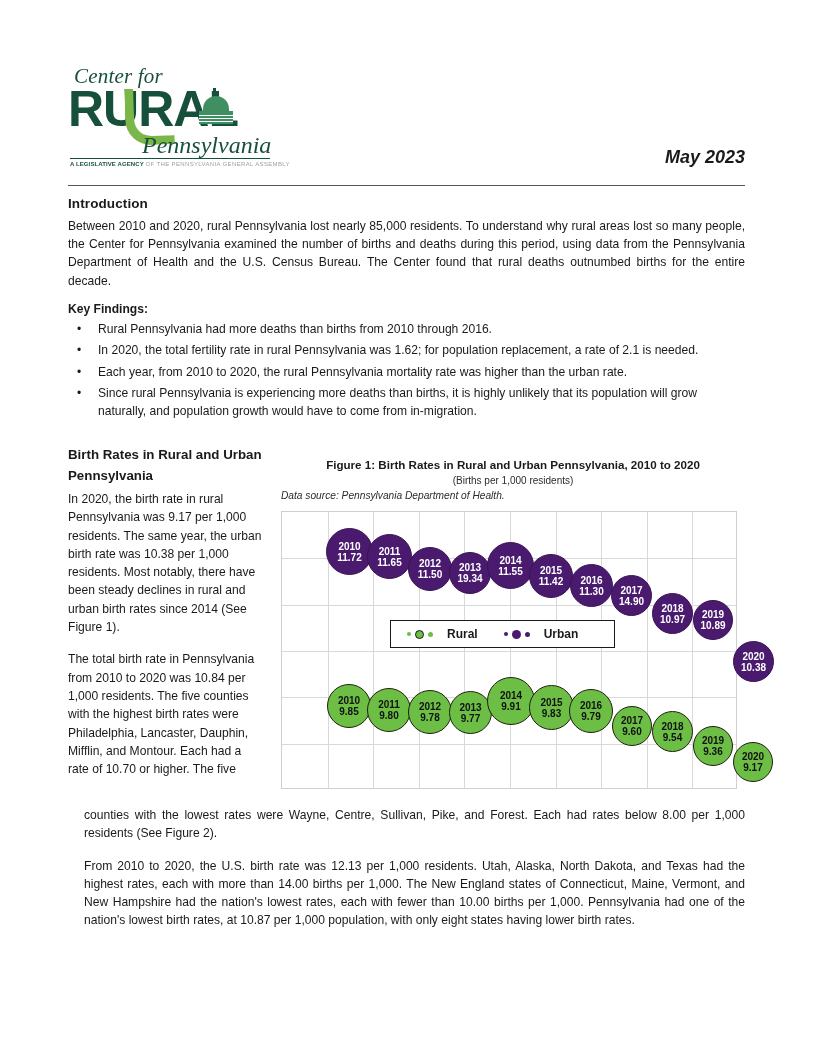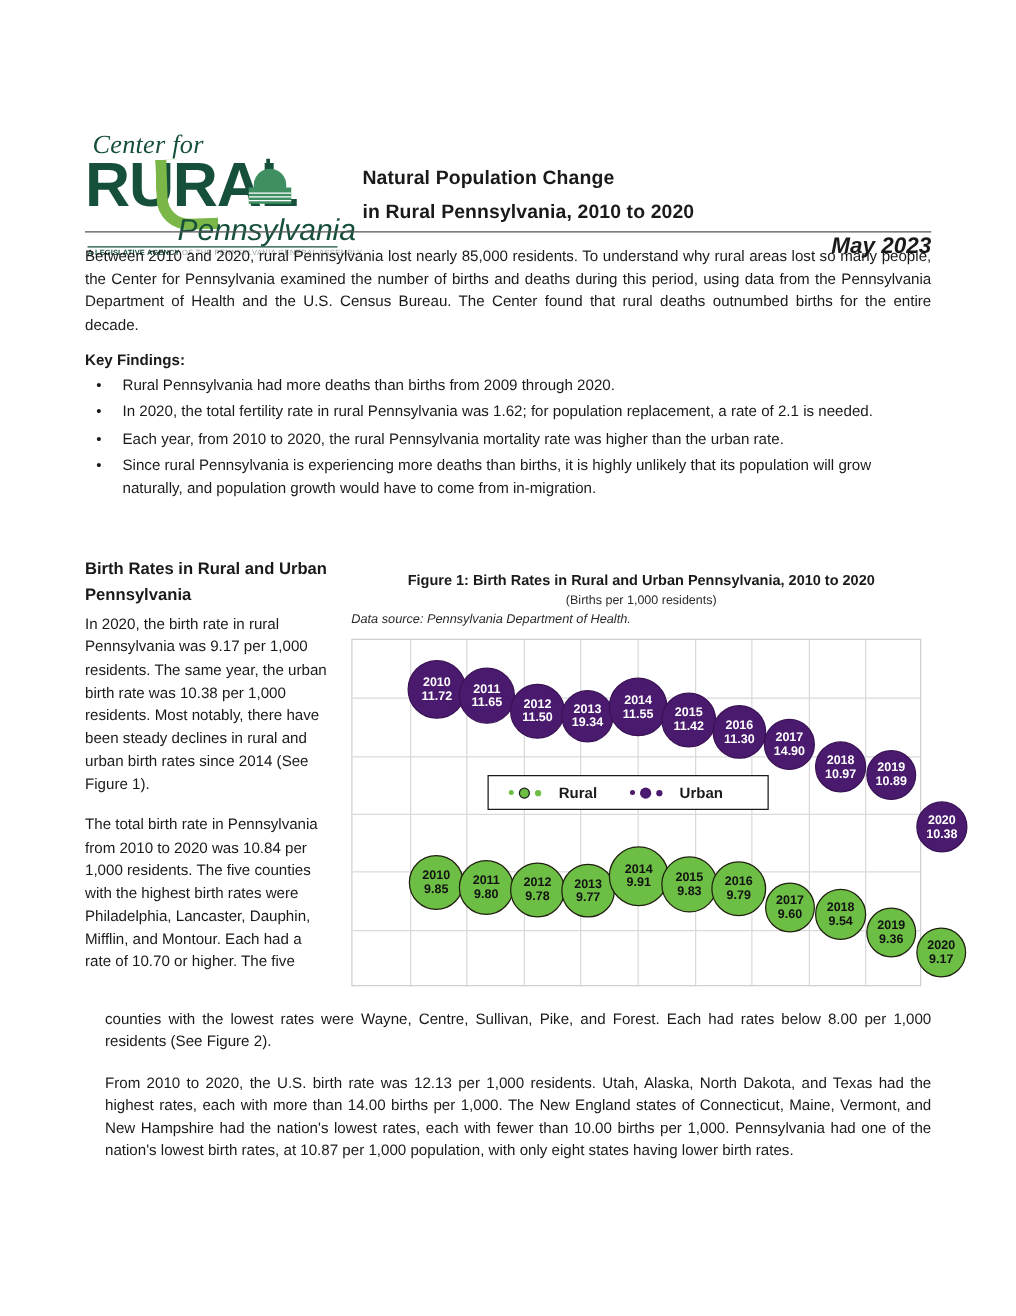--- a/index.html
+++ b/index.html
@@ -19,21 +19,20 @@
     box-sizing: border-box;
   }
 
   
   .header {
     position: absolute;
     left: 68px;
     top: 62px;
     width: 677px;
     height: 112px;
-    margin-top: 39px;
   }
   .logo {
     position: absolute;
     left: 0;
     top: 0;
     width: 205px;
     height: 110px;
   }
   .logo-center-for {
     position: absolute;
@@ -96,21 +95,21 @@
   .logo-dome .dome-line {
     position: absolute;
     left: 1px;
     width: 34px; height: 1px;
     background: #ffffff;
   }
   .logo-pa {
     position: absolute;
     left: 74px;
     top: 70px;
-    font-family: Liberation Sans, sans-serif;
+    font-family: Liberation Serif, serif;
     font-style: italic;
     font-size: 24px;
     color: #17503a;
   }
   .logo-rule {
     position: absolute;
     left: 2px;
     top: 96px;
     width: 200px;
     height: 1px;
@@ -342,34 +341,31 @@
         <div class="dome-base"></div>
         <div class="dome-line" style="top:27px"></div>
         <div class="dome-line" style="top:30px"></div>
         <div class="dome-line" style="top:33px"></div>
       </div>
       <div class="logo-pa">Pennsylvania</div>
       <div class="logo-rule"></div>
       <div class="logo-tag"><span class="b">A LEGISLATIVE AGENCY</span> <span class="g">OF THE PENNSYLVANIA GENERAL ASSEMBLY</span></div>
     </div>
 
-    <div class="doc-title">
-      <div>Natural Population Change</div>
-      <div>in Rural Pennsylvania, 2010 to 2020</div>
-    </div>
     <div class="doc-date">May 2023</div>
   </div>
   <div class="header-rule"></div>
 
   <div class="content">
+    <h2 class="sec">Introduction</h2>
     <p class="body">Between 2010 and 2020, rural Pennsylvania lost nearly 85,000 residents. To understand why rural areas lost so many people, the Center for Pennsylvania examined the number of births and deaths during this period, using data from the Pennsylvania Department of Health and the U.S. Census Bureau. The Center found that rural deaths outnumbed births for the entire decade.</p>
 
     <div class="kf-title">Key Findings:</div>
     <ul class="kf">
-      <li><span class="bullet">•</span><span>Rural Pennsylvania had more deaths than births from 2009 through 2020.</span></li>
+      <li><span class="bullet">•</span><span>Rural Pennsylvania had more deaths than births from 2010 through 2016.</span></li>
       <li><span class="bullet">•</span><span>In 2020, the total fertility rate in rural Pennsylvania was 1.62; for population replacement, a rate of 2.1 is needed.</span></li>
       <li><span class="bullet">•</span><span>Each year, from 2010 to 2020, the rural Pennsylvania mortality rate was higher than the urban rate.</span></li>
       <li><span class="bullet">•</span><span>Since rural Pennsylvania is experiencing more deaths than births, it is highly unlikely that its population will grow naturally, and population growth would have to come from in-migration.</span></li>
     </ul>
   </div>
 
   <div class="two-col">
 
     <div class="col-left">
       <h3 class="subhead">Birth Rates in Rural and Urban Pennsylvania</h3>

